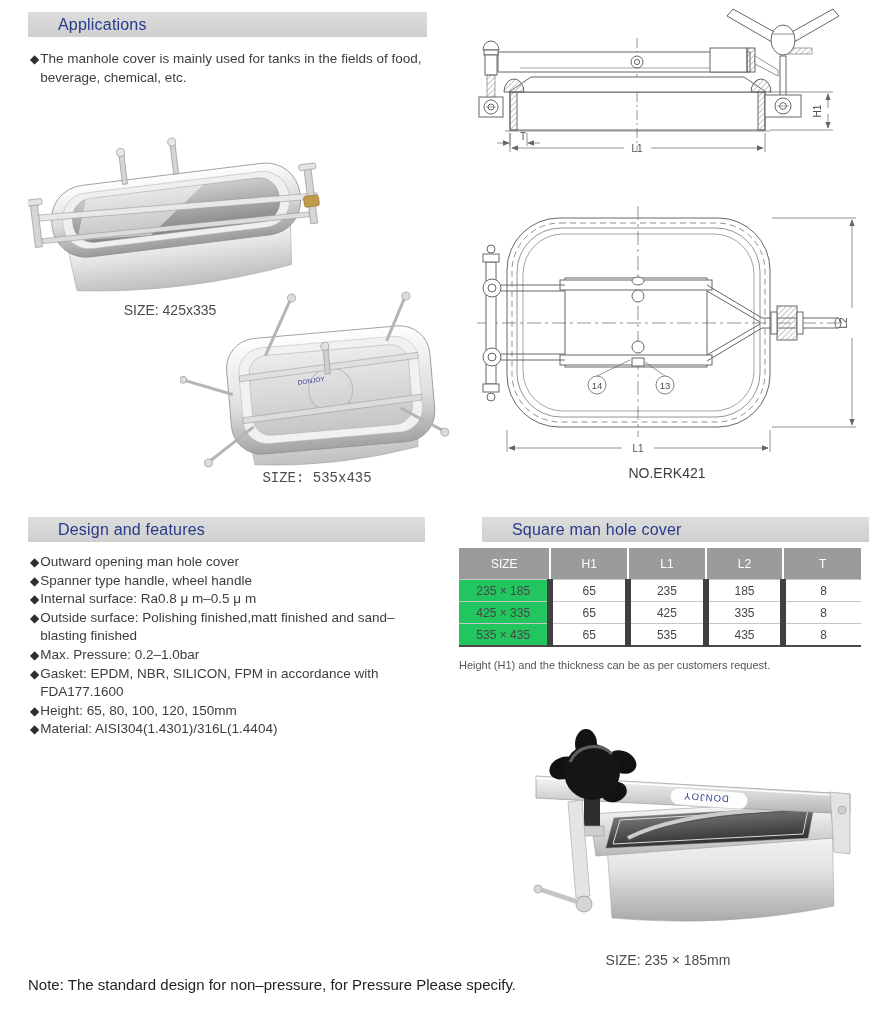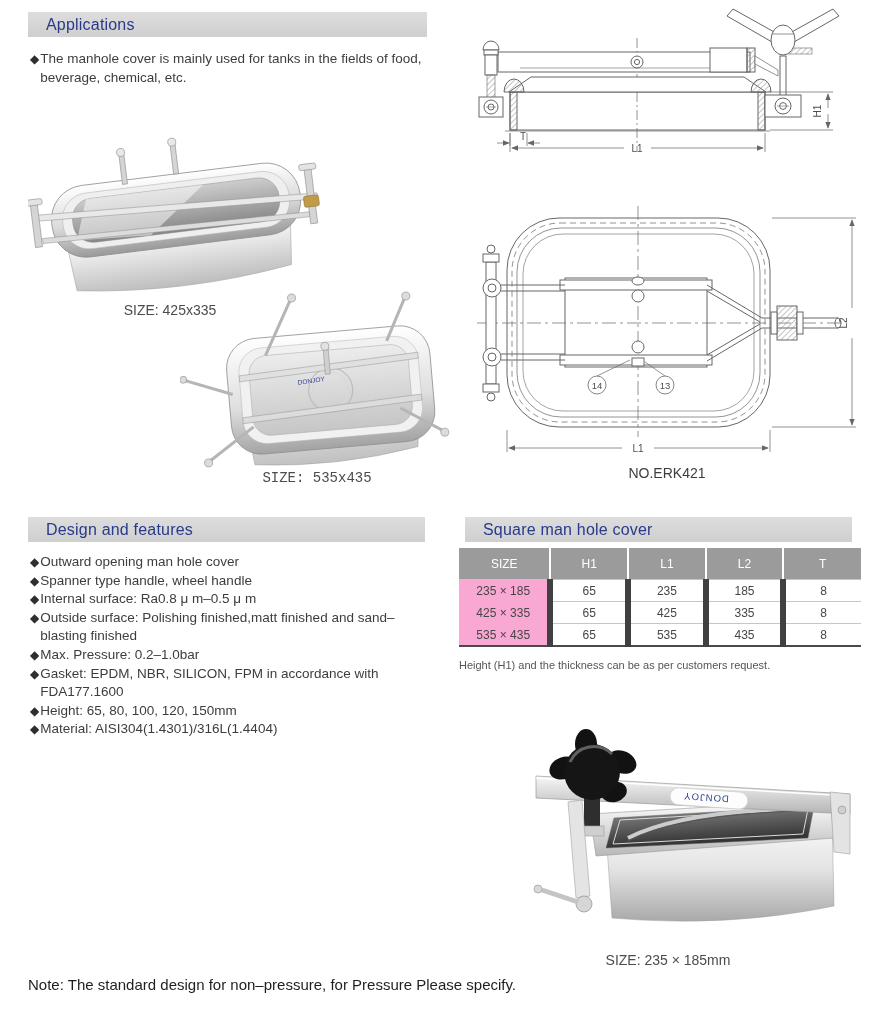--- a/index.html
+++ b/index.html
@@ -1,33 +1,33 @@
 <!DOCTYPE html>
 <html><head>
 <meta charset="utf-8">
 <style>
   html,body{margin:0;padding:0;background:#ffffff;}
   #page{position:relative;width:878px;height:1024px;background:#fff;overflow:hidden;
         font-family:"Liberation Sans", sans-serif;color:#3c3c3c;}
   .abs{position:absolute;}
   .hdr-bar{height:25px;background:linear-gradient(180deg,#dddddd,#cfcfcf);
-           display:flex;align-items:center;padding-left:18px;box-sizing:border-box;}
+           display:flex;align-items:center;padding-left:30px;box-sizing:border-box;}
   .hdr-bar span{color:#283a8a;font-size:16px;letter-spacing:.2px;}
   .bullets{list-style:none;margin:0;padding:0;font-size:13.5px;line-height:18.6px;color:#3d3d3d;}
   .bullets li{display:flex;align-items:flex-start;}
   .diamond{flex:0 0 auto;margin-right:1px;font-size:12px;line-height:18.6px;color:#2e2e2e;}
   .caption{font-size:14px;color:#4c4c4c;text-align:center;}
   .note{font-size:15px;color:#1f1f1f;margin-top:48px;}
   table.spec{border-collapse:collapse;width:402px;table-layout:fixed;border-bottom:2px solid #4a4a4a;}
   table.spec th{background:#9b9b9b;color:#ffffff;font-weight:400;font-size:12px;height:29px;
                 border-left:2px solid #ffffff;margin-top:36px;}
   table.spec th:first-child{border-left:none;width:22%;}
   table.spec td{font-size:12px;color:#464646;text-align:center;height:21px;
                 border-top:1px solid #c6c6c6;border-left:6px solid #404040;background:#ffffff;}
-  table.spec td:first-child{background:#f9a8d4;border-left:none;}
+  table.spec td:first-child{background:#22c55e;border-left:none;}
   table.spec tr td{padding:0;}
   .footnote{font-size:11px;color:#555555;}
   svg text{font-family:"Liberation Sans", sans-serif;}
   .dwg-label{fill:#4f4f4f;}
 </style>
 </head>
 <body>
 
 <div id="page">
 
@@ -297,21 +297,21 @@
     <li>
         <span class="diamond">◆</span>
         <span>Height: 65, 80, 100, 120, 150mm</span>
       </li>
     <li>
         <span class="diamond">◆</span>
         <span>Material: AISI304(1.4301)/316L(1.4404)</span>
       </li>
   </ul>
 
-  <div class="abs hdr-bar" style="left:465px;top:517px;width:387px;">
+  <div class="abs hdr-bar" style="left:482px;top:517px;width:387px;">
     <span>Square man hole cover</span>
   </div>
   <table class="spec abs" style="left:459px;top:548px;">
     <thead>
       <tr>
         <th>SIZE</th>
         <th>H1</th>
         <th>L1</th>
         <th>L2</th>
         <th>T</th>

